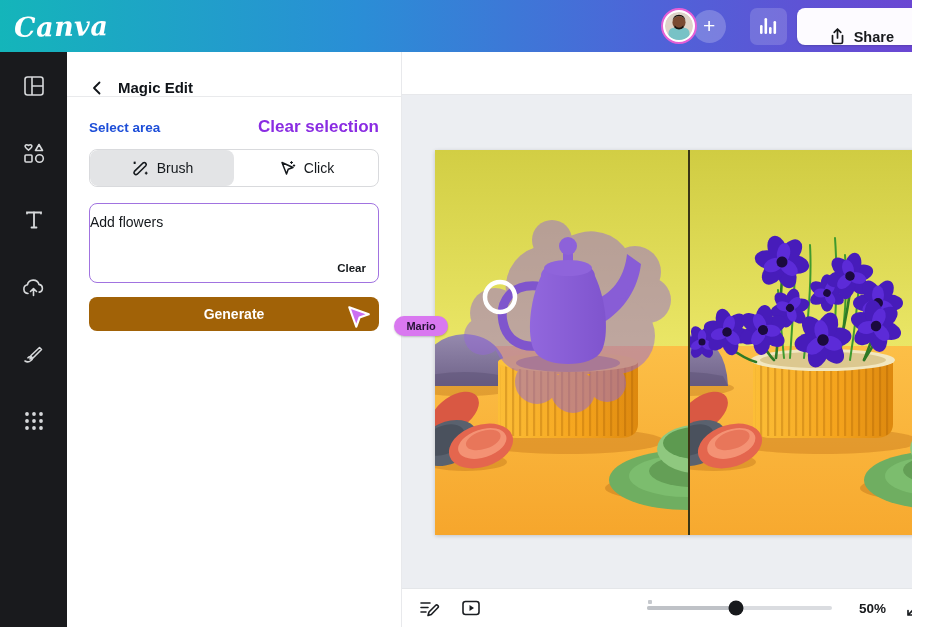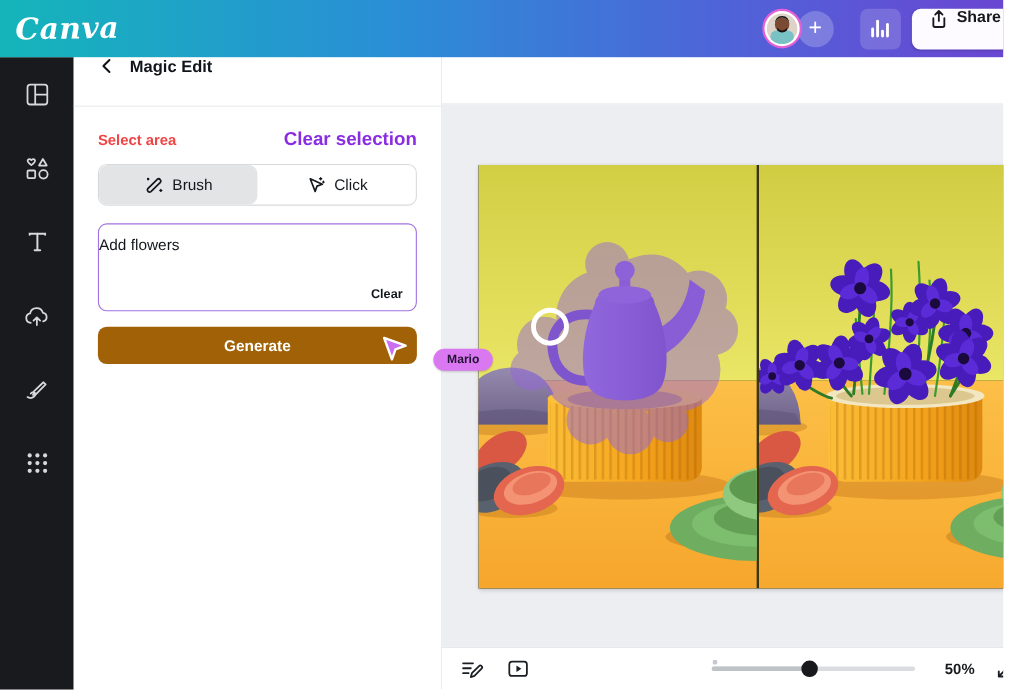--- a/index.html
+++ b/index.html
@@ -17,38 +17,38 @@
   .avatar-wrap { position:relative; width:36px; height:36px; z-index:2; }
   .avatar-ring { position:absolute; inset:0; border-radius:50%;
     border:2px solid #e55fd6; background:#fff; }
   .avatar-ring svg { position:absolute; inset:2px; border-radius:50%; }
   .plus-btn { width:33px; height:33px; border-radius:50%; background:rgba(255,255,255,0.22);
     color:#fff; font-size:21px; display:flex; align-items:center; justify-content:center;
     margin-left:-4px; z-index:1; font-weight:400; }
   .chart-btn { width:37px; height:37px; border-radius:7px; background:rgba(255,255,255,0.16);
     display:flex; align-items:center; justify-content:center; margin-left:24px; }
   .share-btn { height:37px; margin-left:10px; background:#fdfbff; border-radius:8px;
-    display:flex; align-items:flex-start; gap:8px; padding:0 16px; color:#17191c;
+    display:flex; align-items:flex-end; gap:8px; padding:0 32px; color:#17191c;
     font-size:14.5px; font-weight:700; box-shadow:0 1px 2px rgba(0,0,0,0.15); }
 
   
   .body { position:absolute; top:52px; left:0; width:940px; height:575px; display:flex; }
   .rail { width:67px; background:#191a1d; display:flex; flex-direction:column;
     align-items:center; padding-top:20px; gap:39px; }
   .rail-item { width:28px; height:28px; display:flex; align-items:center;
     justify-content:center; color:#d7d9db; }
 
   .panel { width:335px; background:#fff; border-right:1px solid #e8e9ec;
     display:flex; flex-direction:column; }
   .panel-header { height:45px; border-bottom:1px solid #e9eaec; display:flex;
-    align-items:flex-start; padding:0 22px; gap:13px; }
+    align-items:flex-end; padding:0 22px; gap:13px; }
   .panel-title { font-size:15px; font-weight:700; color:#101419; }
   .panel-content { padding:20px 22px; }
   .row-between { display:flex; justify-content:space-between; align-items:center; }
-  .select-area { font-size:13.5px; font-weight:700; color:#ef4444; }
+  .select-area { font-size:13.5px; font-weight:700; color:#1d4ed8; }
   .clear-selection { font-size:17px; font-weight:700; color:#8a2ce2; cursor:pointer; }
 
   .segmented { margin-top:12px; height:38px; border:1px solid #d9dadd; border-radius:8px;
     display:flex; overflow:hidden; background:#fff; }
   .segment { flex:1; display:flex; align-items:center; justify-content:center; gap:8px;
     font-size:14px; font-weight:500; color:#14181c; }
   .segment.selected { background:#e3e4e6; border-radius:8px; }
 
   .prompt-box { margin-top:16px; height:80px; border:1.5px solid #a173e0; border-radius:8px;
     padding:10px 0; position:relative; font-size:14px; color:#14181c; }

